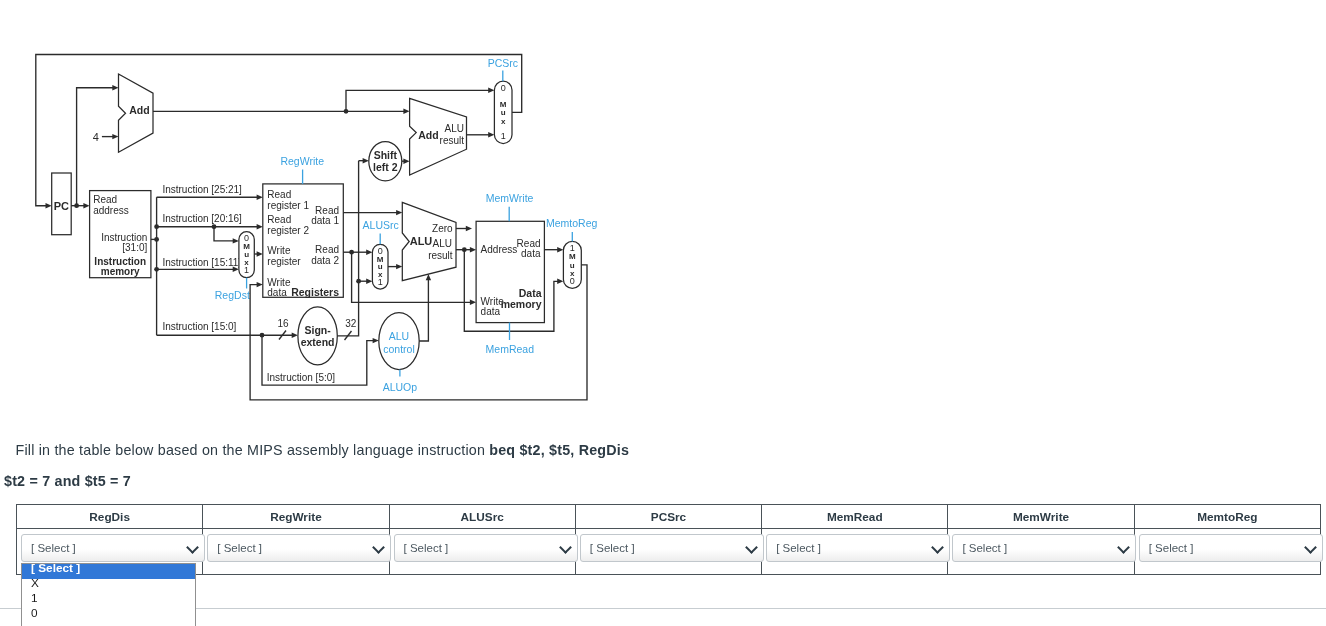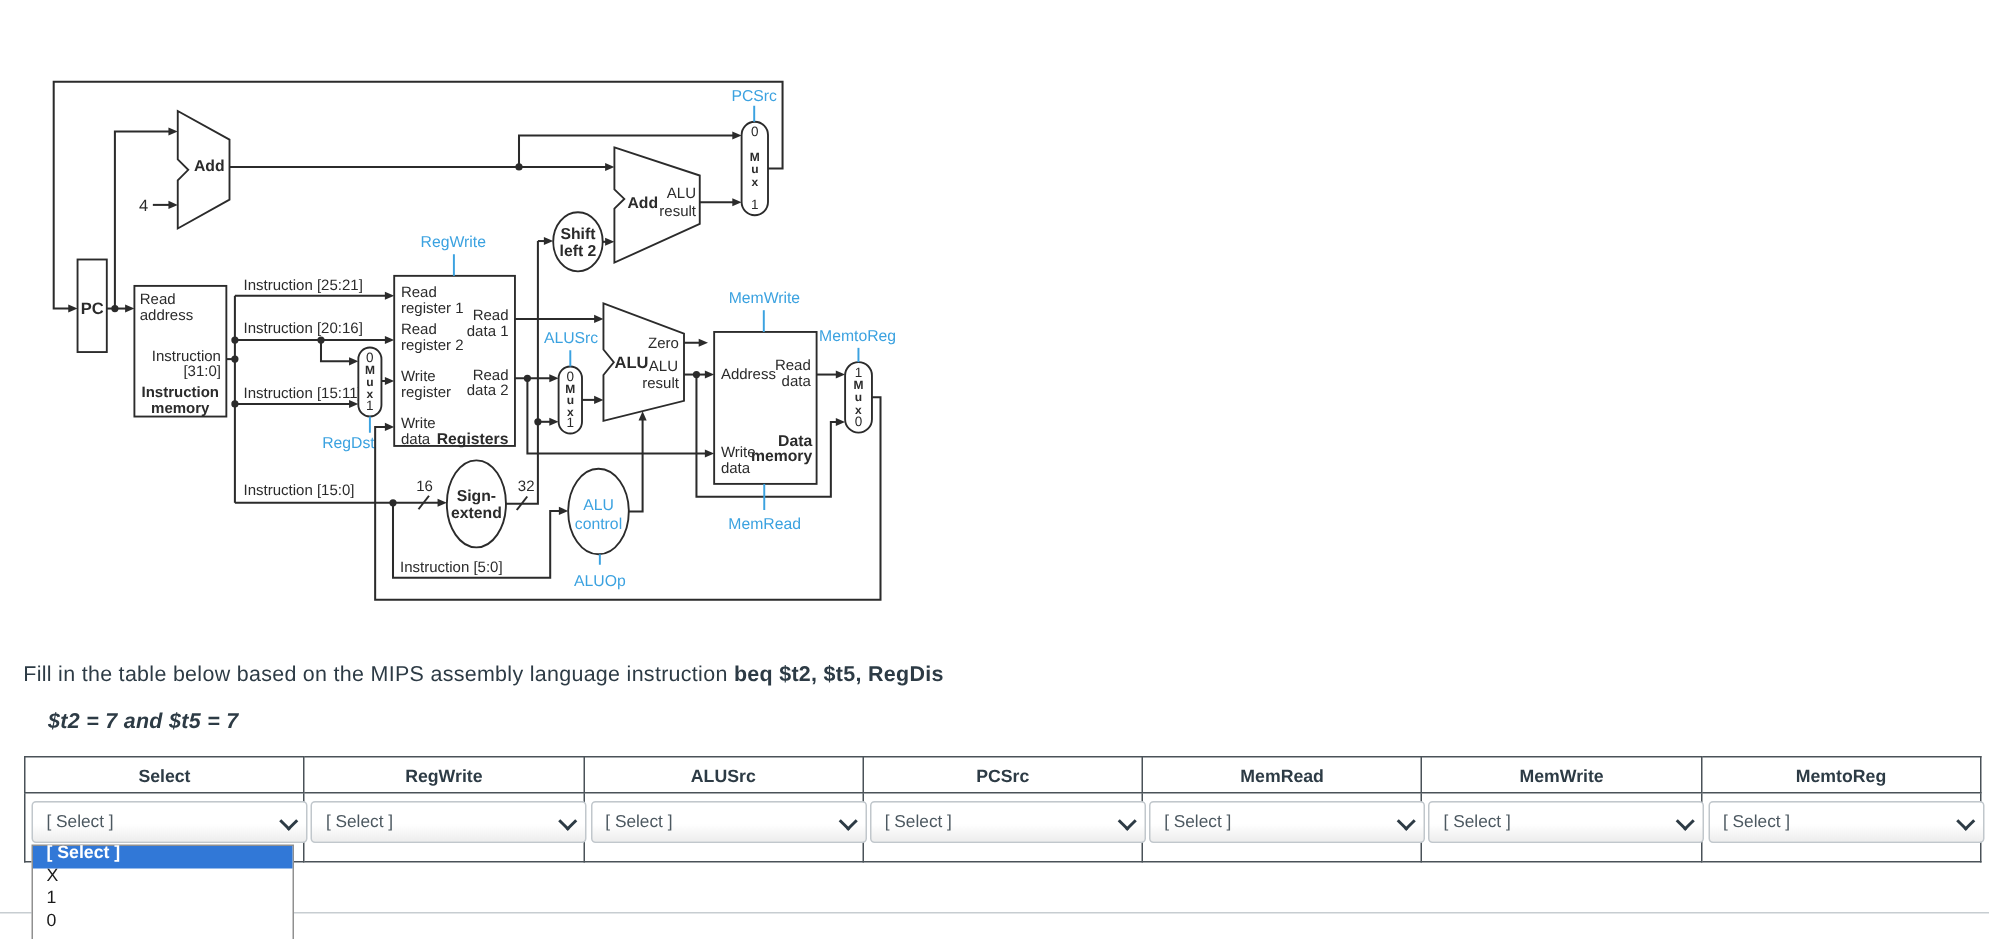--- a/index.html
+++ b/index.html
@@ -244,26 +244,26 @@
 
 <path d="M399.9,369.5 L399.9,376.5" fill="none" stroke="#3ba2e0" stroke-width="1.3"></path>
       <text x="399.9" y="390.5" font-size="10.5" text-anchor="middle" fill="#3ba2e0">ALUOp</text>
 
 <path d="M419.2,341.0 L428.4,341.0 L428.4,279.1" fill="none" stroke="#2b2b2b" stroke-width="1.35"></path>
       <path d="M428.4,274.1 L431.1,280.3 L425.7,280.3 Z" fill="#2b2b2b"></path>
 </svg>
 
 <div class="para" style="left:15.5px;top:441.5px;">Fill in the table below based on the MIPS assembly language instruction <b>beq $t2, $t5, RegDis</b></div>
 
-<div class="para" style="left:32px;top:472.5px;font-weight:bold;font-style:italic;">$t2 = 7 and $t5 = 7</div>
+<div class="para" style="left:4px;top:472.5px;font-weight:bold;">$t2 = 7 and $t5 = 7</div>
 
 <table class="grid">
 <tbody>
         <tr>
-<td class="hd">Select</td>
+<td class="hd">RegDis</td>
 <td class="hd">RegWrite</td>
 <td class="hd">ALUSrc</td>
 <td class="hd">PCSrc</td>
 <td class="hd">MemRead</td>
 <td class="hd">MemWrite</td>
 <td class="hd">MemtoReg</td>
 </tr>
 <tr>
 <td class="bd">
             <div class="sel">[ Select ]</div>

